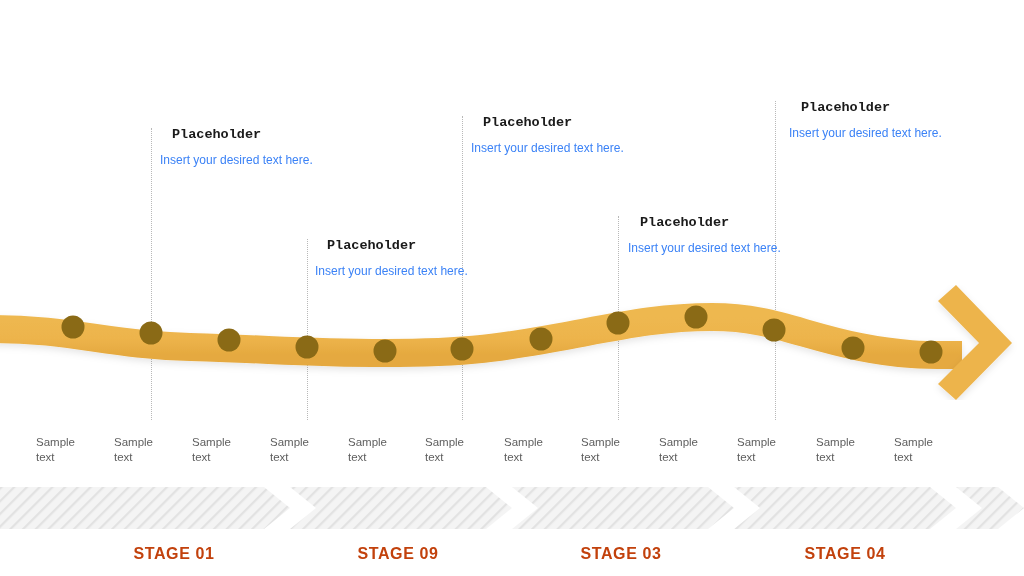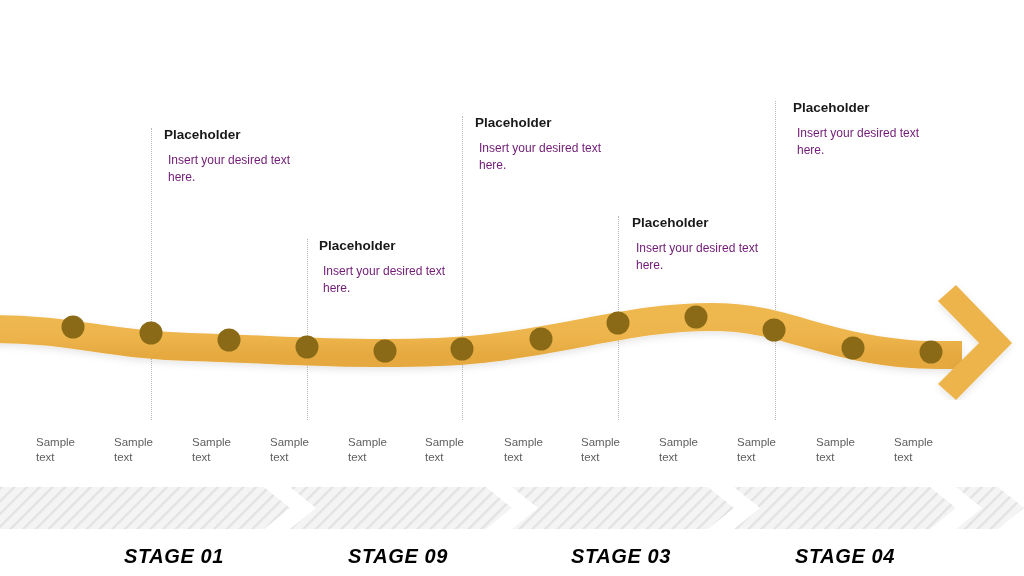--- a/index.html
+++ b/index.html
@@ -31,29 +31,30 @@
 
   
   .callout {
     position: absolute;
     width: 160px;
   }
   .callout-title {
     font-size: 13.5px;
     font-weight: 700;
     color: #1a1a1a;
-    margin: 0 0 9px 4px;
+    margin: 0 0 9px 12px;
     line-height: 1.1;
+    font-family: Liberation Mono, monospace;
   }
   .callout-body {
     font-size: 12px;
     font-weight: 400;
-    color: #701a75;
+    color: #3b82f6;
     line-height: 1.45;
-    margin: 8px;
+    margin: 0;
   }
 
   
   .connector {
     position: absolute;
     width: 0;
     border-left: 1px dotted #b8b8b8;
   }
 
   
@@ -84,25 +85,24 @@
     width: 1024px;
     height: 42px;
   }
 
   
   .stage-label {
     position: absolute;
     top: 545px;
     width: 200px;
     text-align: center;
-    font-size: 20px;
+    font-size: 16px;
     font-weight: 700;
     letter-spacing: 0.6px;
-    color: #000000;
-    font-style: italic;
+    color: #c2410c;
   }
 </style>
 </head>
 <body>
 
 <div id="slide">
 
 
   <div id="connectors-layer">
       <div class="connector" style="left: 151px; top: 128px; height: 292px;"></div>

